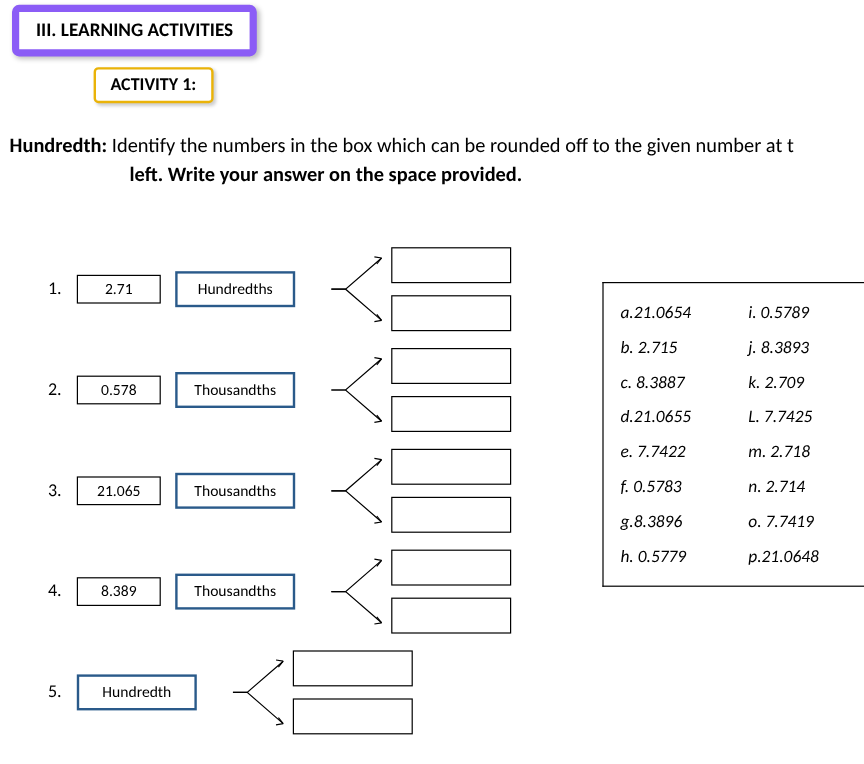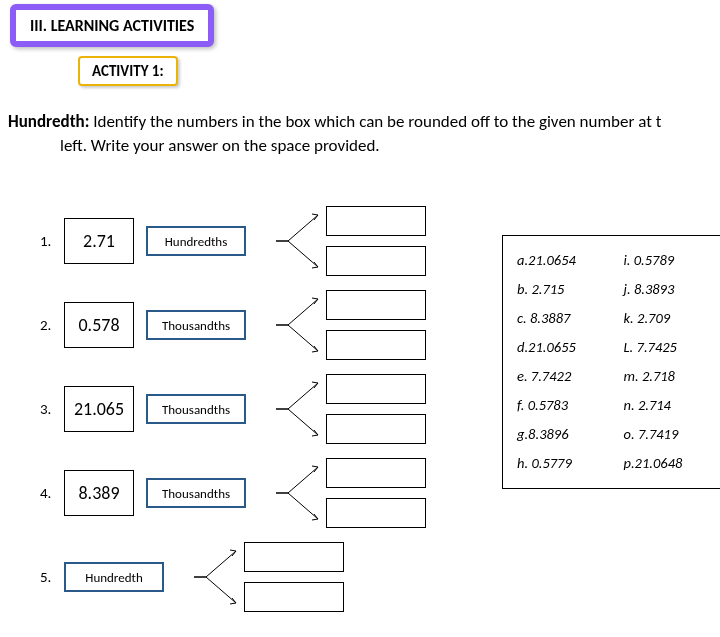--- a/index.html
+++ b/index.html
@@ -40,41 +40,41 @@
   }
   .directions {
     position: absolute;
     left: 8px;
     top: 110px;
     right: 0;
     font-size: 17px;
     line-height: 1.4;
   }
   .directions .label { font-weight: bold; }
-  .directions .line2 { margin-left: 52px; }
+  .directions .line2 { margin-left: 100px; font-weight: bold; }
   .items { position: absolute; left: 40px; top: 205px; }
   .item-row {
     display: flex;
     align-items: center;
     margin-bottom: 12px;
     position: relative;
     height: 72px;
   }
   .num {
     width: 24px;
     font-size: 15px;
   }
   .value-box {
     width: 70px;
-    height: 46px;
+    height: 24px;
     border: 1px solid #000;
     display: flex;
     align-items: center;
     justify-content: center;
-    font-size: 18px;
+    font-size: 13px;
     margin-right: 12px;
   }
   .place-box {
     width: 100px;
     height: 30px;
     border: 2px solid #2a5a8a;
     display: flex;
     align-items: center;
     justify-content: center;
     font-size: 13px;

